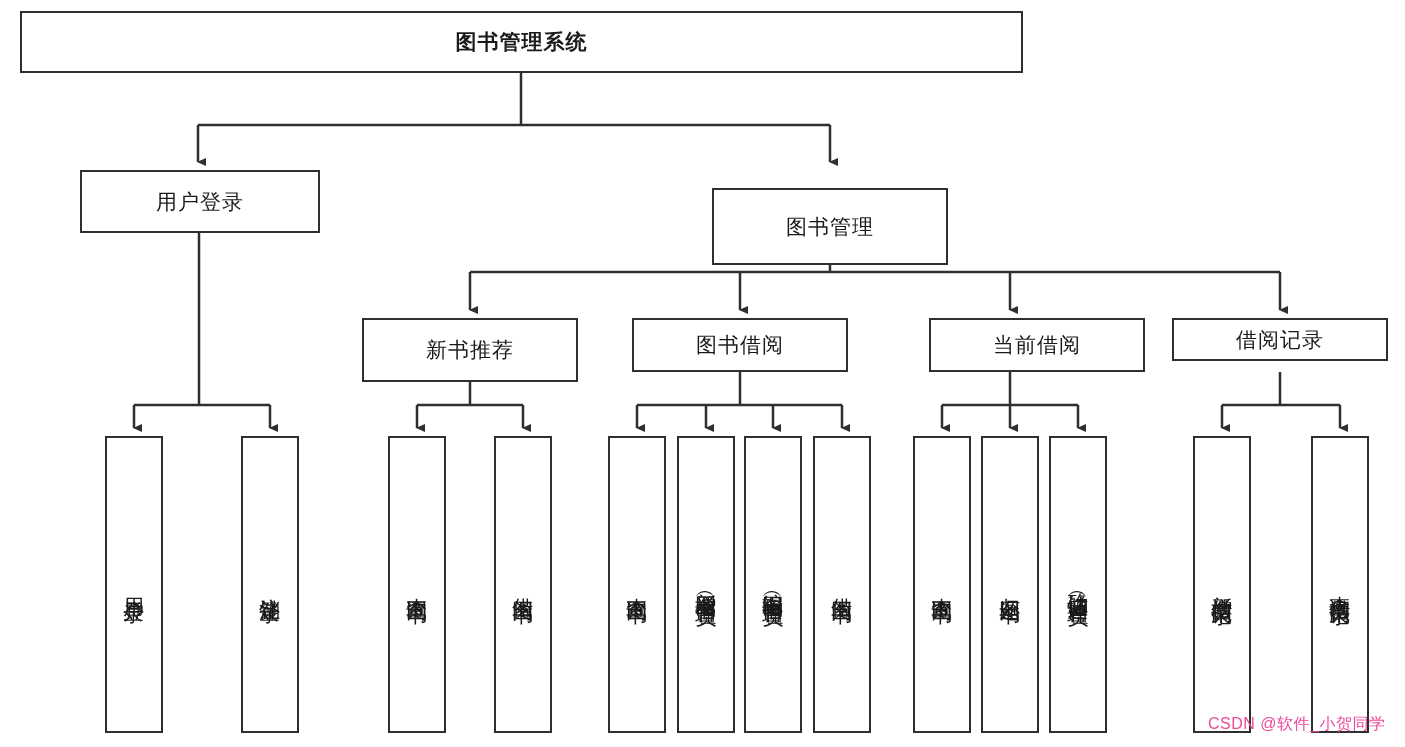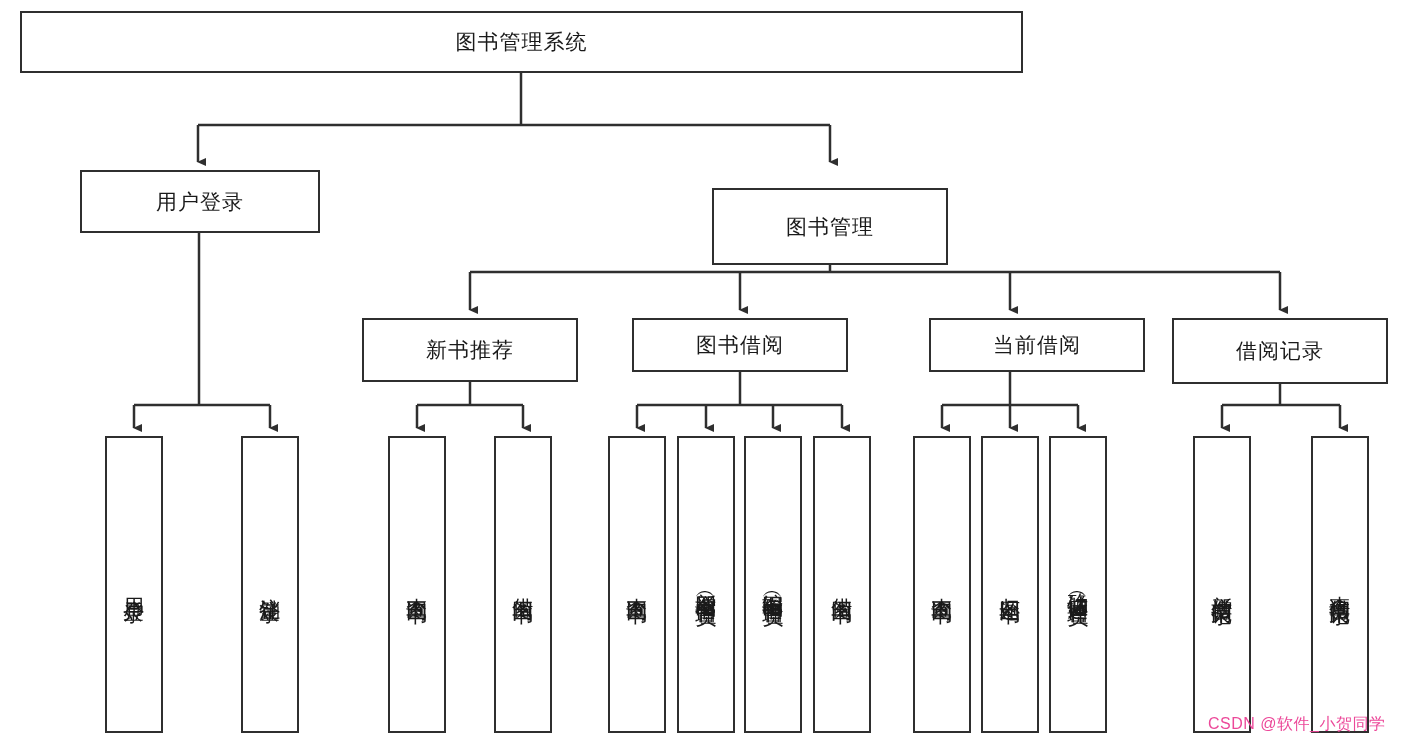--- a/index.html
+++ b/index.html
@@ -114,41 +114,41 @@
       <path d="M1010,405 L1010,428" marker-end="url(#arrow)"></path>
       <path d="M1078,405 L1078,428" marker-end="url(#arrow)"></path>
 
       <path d="M1280,372 L1280,405"></path>
       <path d="M1222,405 L1340,405"></path>
       <path d="M1222,405 L1222,428" marker-end="url(#arrow)"></path>
       <path d="M1340,405 L1340,428" marker-end="url(#arrow)"></path>
     </g>
   </svg>
 
-  <div class="node h" style="left:20px; top:11px; width:1003px; height:62px;">
+  <div class="node h" style="left:20px; top:11px; width:1003px; height:62px;font-weight:bold;">
     <span>图书管理系统</span>
   </div>
 
   <div class="node h" style="left:80px; top:170px; width:240px; height:63px;">
     <span>用户登录</span>
   </div>
   <div class="node h" style="left:712px; top:188px; width:236px; height:77px;text-align:center;">
     <span>图书管理</span>
   </div>
 
   <div class="node h" style="left:362px; top:318px; width:216px; height:64px;">
     <span>新书推荐</span>
   </div>
   <div class="node h" style="left:632px; top:318px; width:216px; height:54px;justify-content:center;">
     <span>图书借阅</span>
   </div>
   <div class="node h" style="left:902px; top:318px; width:216px; height:54px;margin-left:27px;">
     <span>当前借阅</span>
   </div>
-  <div class="node h" style="left:1172px; top:318px; width:216px; height:66px;">
+  <div class="node h" style="left:1172px; top:318px; width:216px; height:43px;">
     <span>借阅记录</span>
   </div>
 
   <div class="node leaf" style="left:105px; top:436px; width:58px; height:297px;">
     <span class="vtext">用户登录</span>
   </div>
   <div class="node leaf" style="left:241px; top:436px; width:58px; height:297px;">
     <span class="vtext">注销登录</span>
   </div>
 

